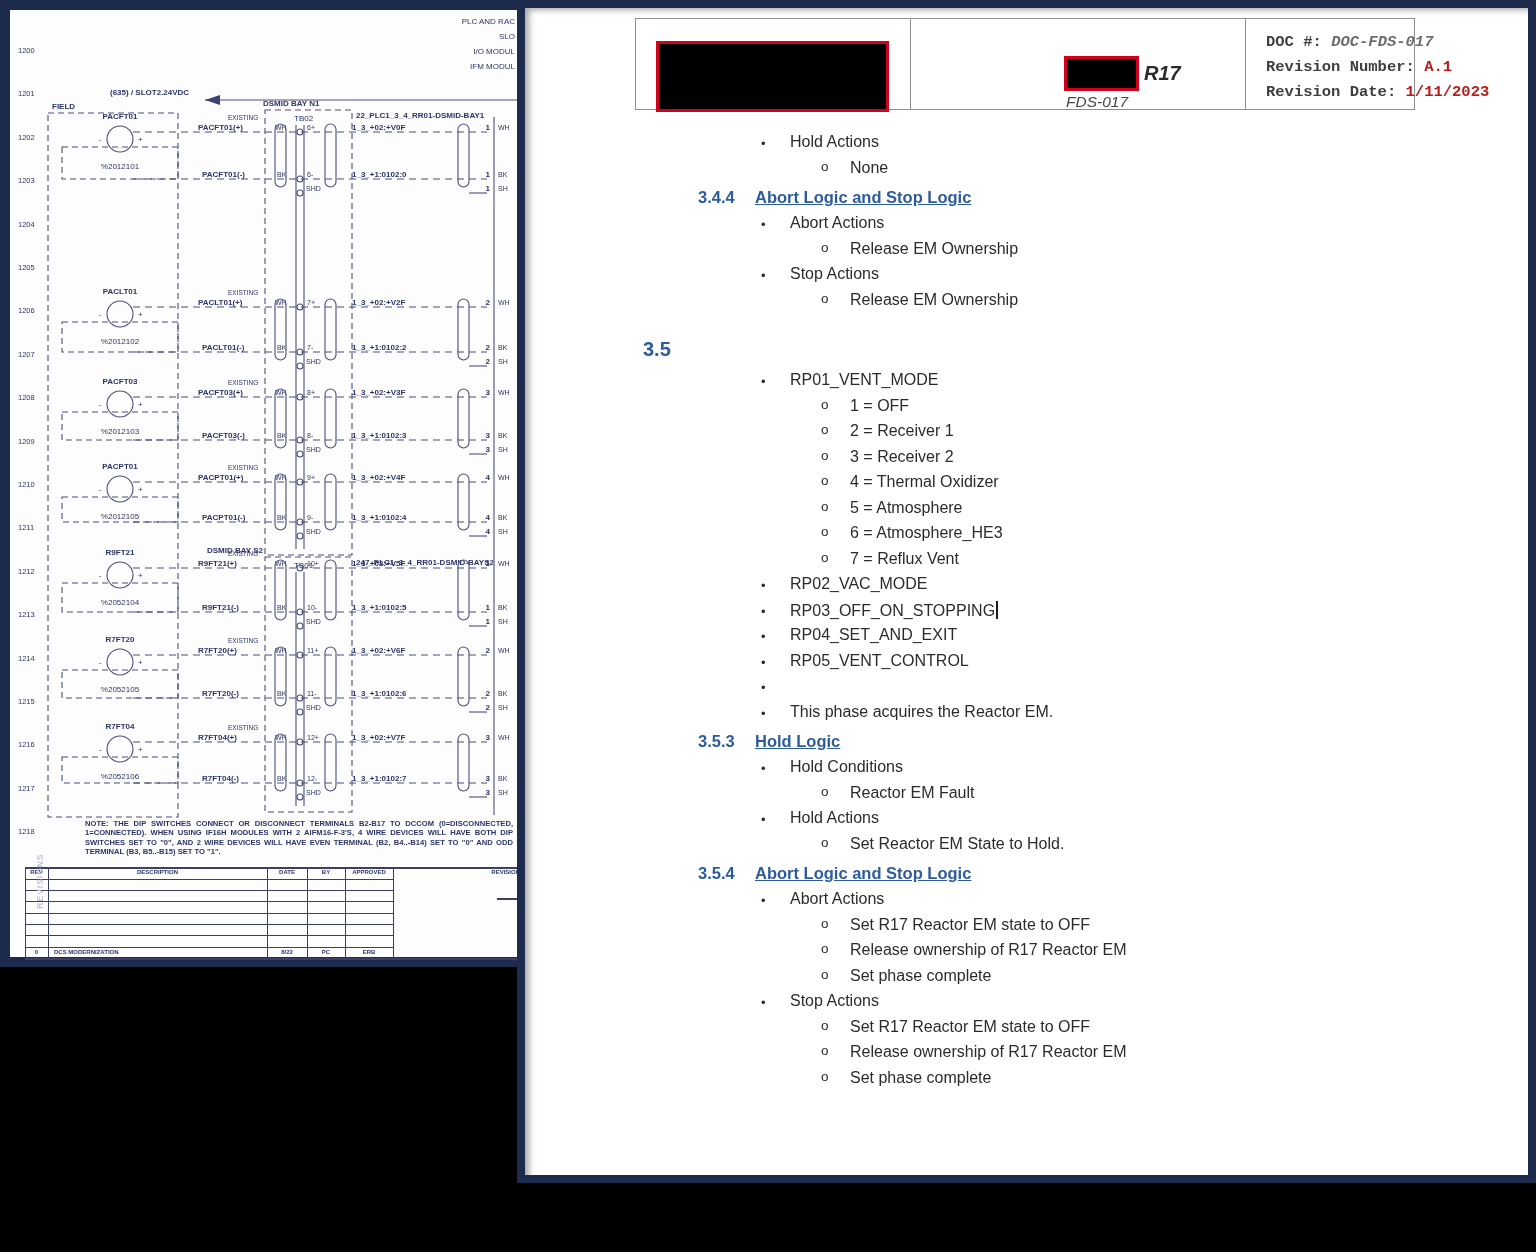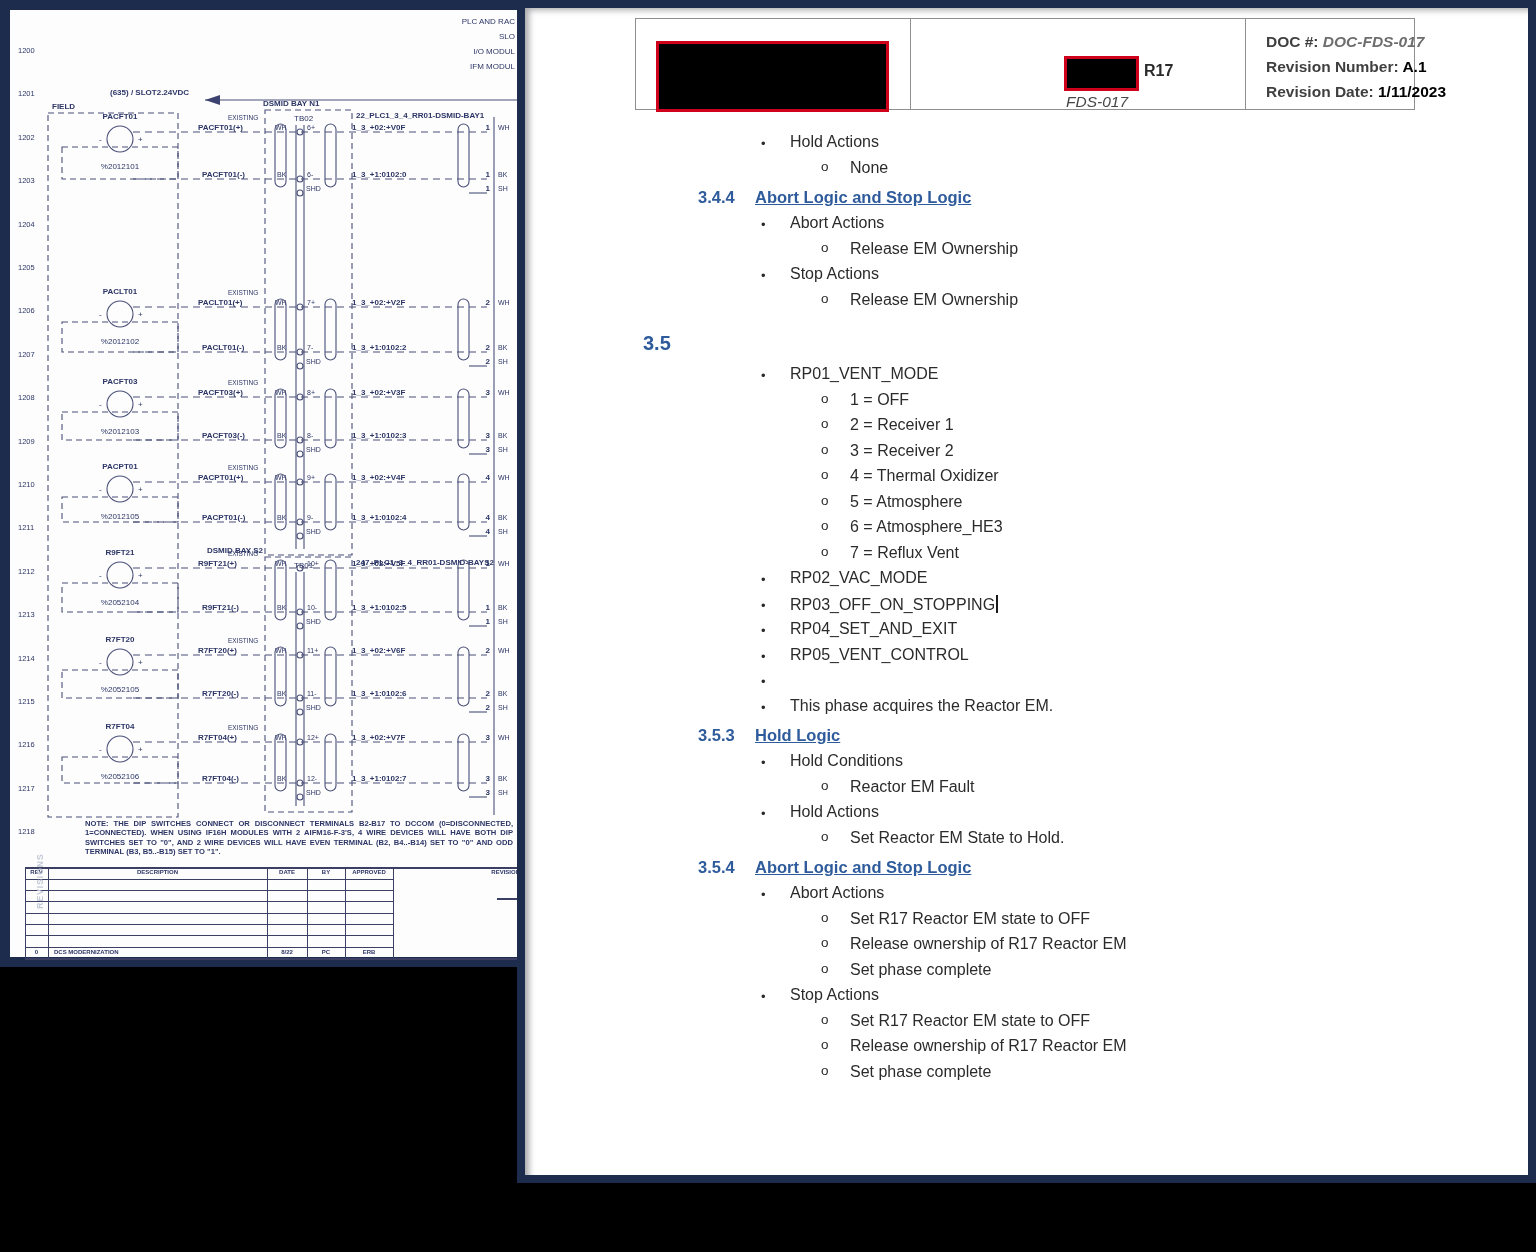--- a/index.html
+++ b/index.html
@@ -39,34 +39,34 @@
   #tb-redbar{position:absolute;left:1232px;top:888px;width:218px;height:3.5px;background:#c41420;}
   
   #doc-window{position:absolute;left:517px;top:0;width:1019px;height:1183px;background:#1d2b4d;z-index:2;}
   #doc-page{position:absolute;left:8px;top:8px;width:1003px;height:1167px;background:#fff;
     box-shadow:inset 7px 5px 6px -3px rgba(110,110,115,.6);}
   #doc-header{position:absolute;left:110px;top:10px;width:780px;height:92px;border:1.5px solid #8f8f8f;box-sizing:border-box;}
   .hcell{position:absolute;top:0;height:100%;border-right:1.5px solid #8f8f8f;box-sizing:border-box;}
   .redact{position:absolute;background:#000;border:3px solid #d0021b;box-sizing:border-box;}
   .doc-meta{position:absolute;left:630px;font-size:15.5px;color:#3f3f3f;font-weight:bold;white-space:nowrap;}
   .doc-meta .v1{font-style:italic;color:#6d6d6d;font-weight:bold;}
-  .doc-meta .v2{color:#000000;font-weight:bold;}
+  .doc-meta .v2{color:#b91c1c;font-weight:bold;}
   
   #doc-body{position:absolute;left:0;top:125px;width:1003px;}
   .ln{position:relative;height:25.5px;font-size:16px;color:#2b2b2b;white-space:pre-wrap;}
   .ln .tx{white-space:pre-wrap;}
   .b1{padding-left:265px;}
   .b1 .mk{position:absolute;left:236px;font-size:13px;top:3px;}
   .b2{padding-left:325px;}
   .b2 .mk{position:absolute;left:296px;font-size:13.5px;top:0px;}
   .h2{margin-top:3.5px;height:26.5px;font-size:16.5px;font-weight:bold;color:#2e5b9b;}
   .h2 .tx{text-decoration:underline;}
   .h2 .num{position:absolute;left:173px;text-decoration:none;}
   .h2{padding-left:230px;}
-  .h1{margin-top:16px;height:33px;font-size:20px;font-weight:bold;color:#2e5b9b;}
+  .h1{margin-top:22px;height:33px;font-size:20px;font-weight:bold;color:#2e5b9b;}
   .h1 .tx{text-decoration:underline;}
   .h1 .num{position:absolute;left:118px;}
   .h1{padding-left:178px;}
   .caret{display:inline-block;width:2px;height:18px;background:#1a1a1a;vertical-align:-3px;margin-left:1px;}
 </style>
 </head>
 <body>
 
 <div id="drawing-window">
   <div id="drawing-paper">
@@ -425,24 +425,24 @@
 </div>
 
 <div id="doc-window">
   <div id="doc-page">
     <div id="doc-header">
       <div class="hcell" style="left:0;width:275px;">
         <div class="redact" style="left:20px;top:22px;width:233px;height:71px;"></div>
       </div>
       <div class="hcell" style="left:275px;width:335px;">
         <div class="redact" style="left:153px;top:37px;width:75px;height:35px;"></div>
-        <div style="position:absolute;left:233px;top:43px;font-size:16px;font-weight:bold;color:#2b2b2b;">R17</div>
+        <div style="position:absolute;left:233px;top:43px;font-size:20px;font-weight:bold;color:#2b2b2b;font-style:italic;">R17</div>
         <div style="position:absolute;left:155px;top:74px;width:120px;font-style:italic;font-size:15.5px;color:#474747;">FDS-017</div>
       </div>
-      <div class="hcell" style="left:610px;width:170px;border-right:none;">
+      <div class="hcell" style="left:610px;width:170px;border-right:none;font-family:Liberation Mono, monospace;">
         <div class="doc-meta" style="left:20px;top:14px;"><span>DOC #: </span><span class="v1">DOC-FDS-017</span></div>
         <div class="doc-meta" style="left:20px;top:39px;"><span>Revision Number: </span><span class="v2">A.1</span></div>
         <div class="doc-meta" style="left:20px;top:64px;"><span>Revision Date: </span><span class="v2">1/11/2023</span></div>
       </div>
     </div>
     <div id="doc-body">
         <div class="ln b1"><span class="mk">•</span><span class="tx">Hold Actions</span></div>
         <div class="ln b2"><span class="mk">o</span><span class="tx">None</span></div>
         <div class="ln h2"><span class="num">3.4.4</span><span class="tx">Abort Logic and Stop Logic</span></div>
         <div class="ln b1"><span class="mk">•</span><span class="tx">Abort Actions</span></div>

